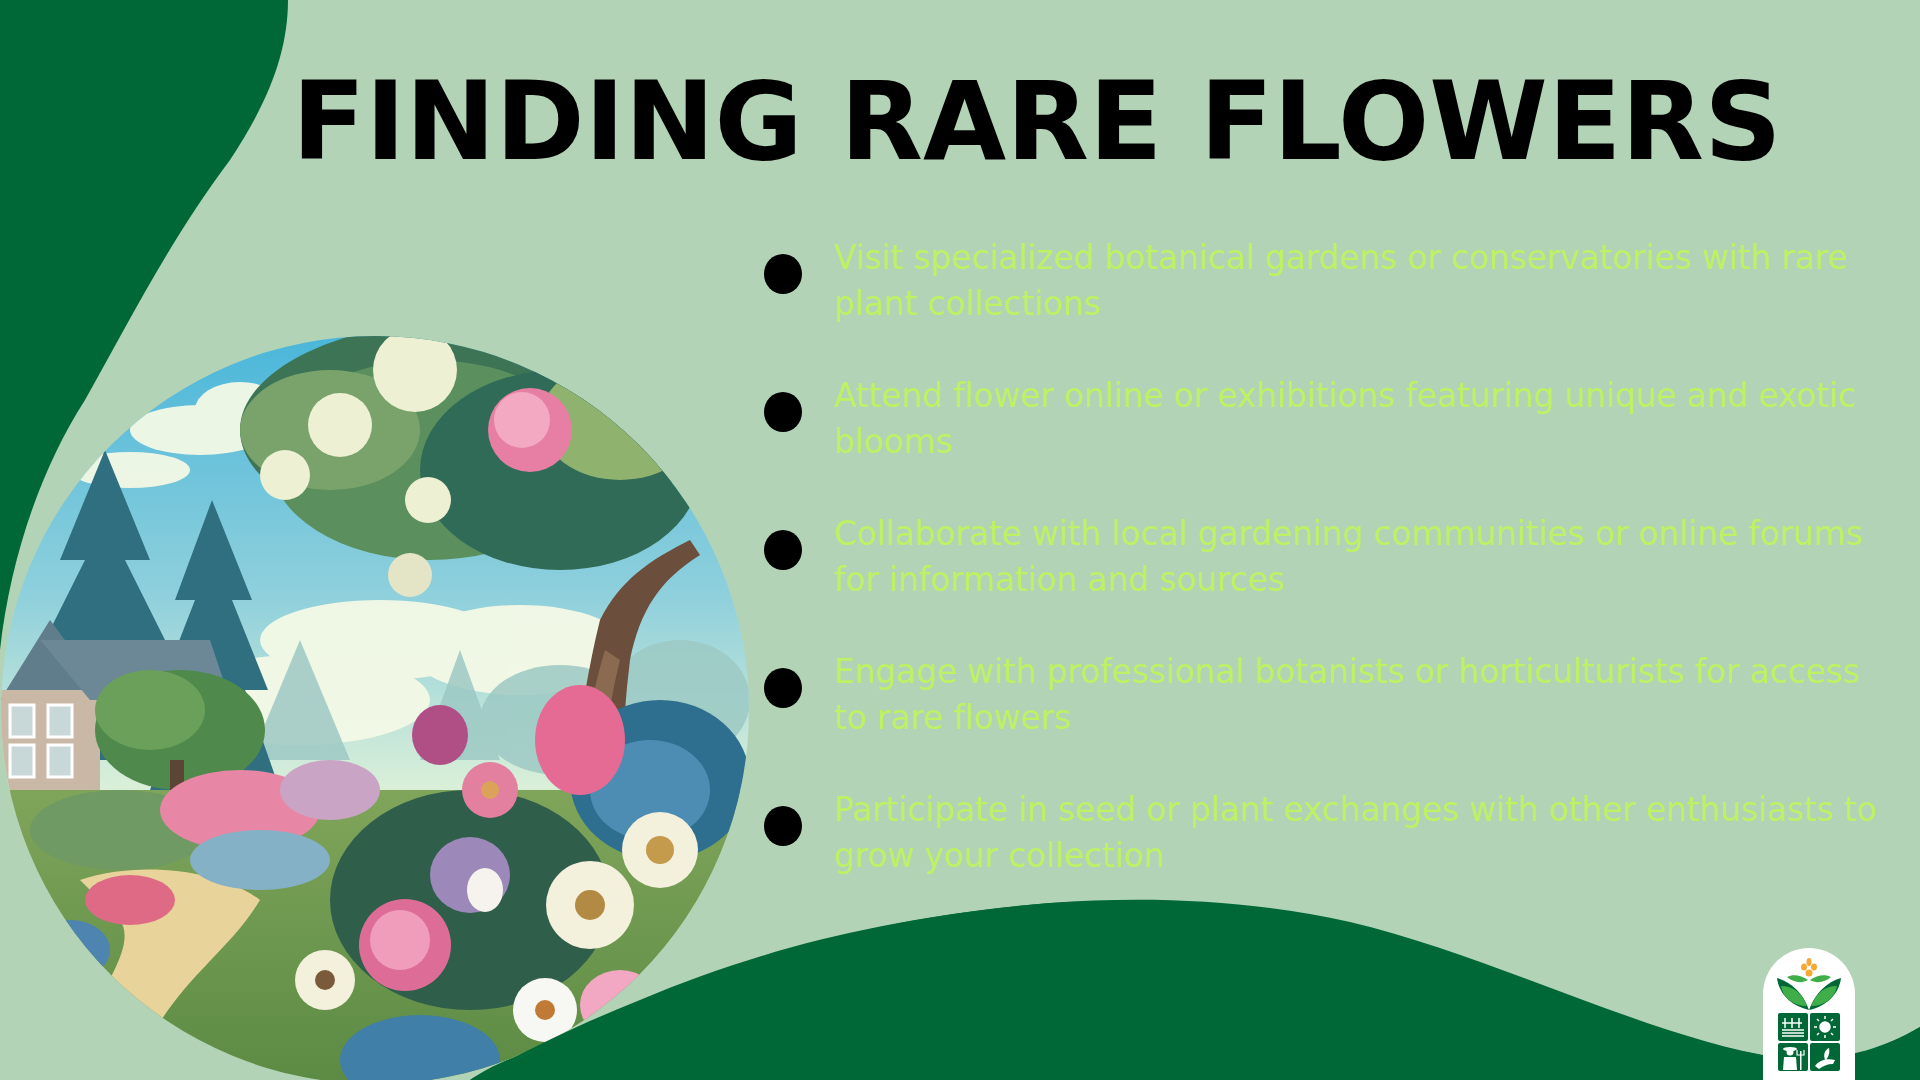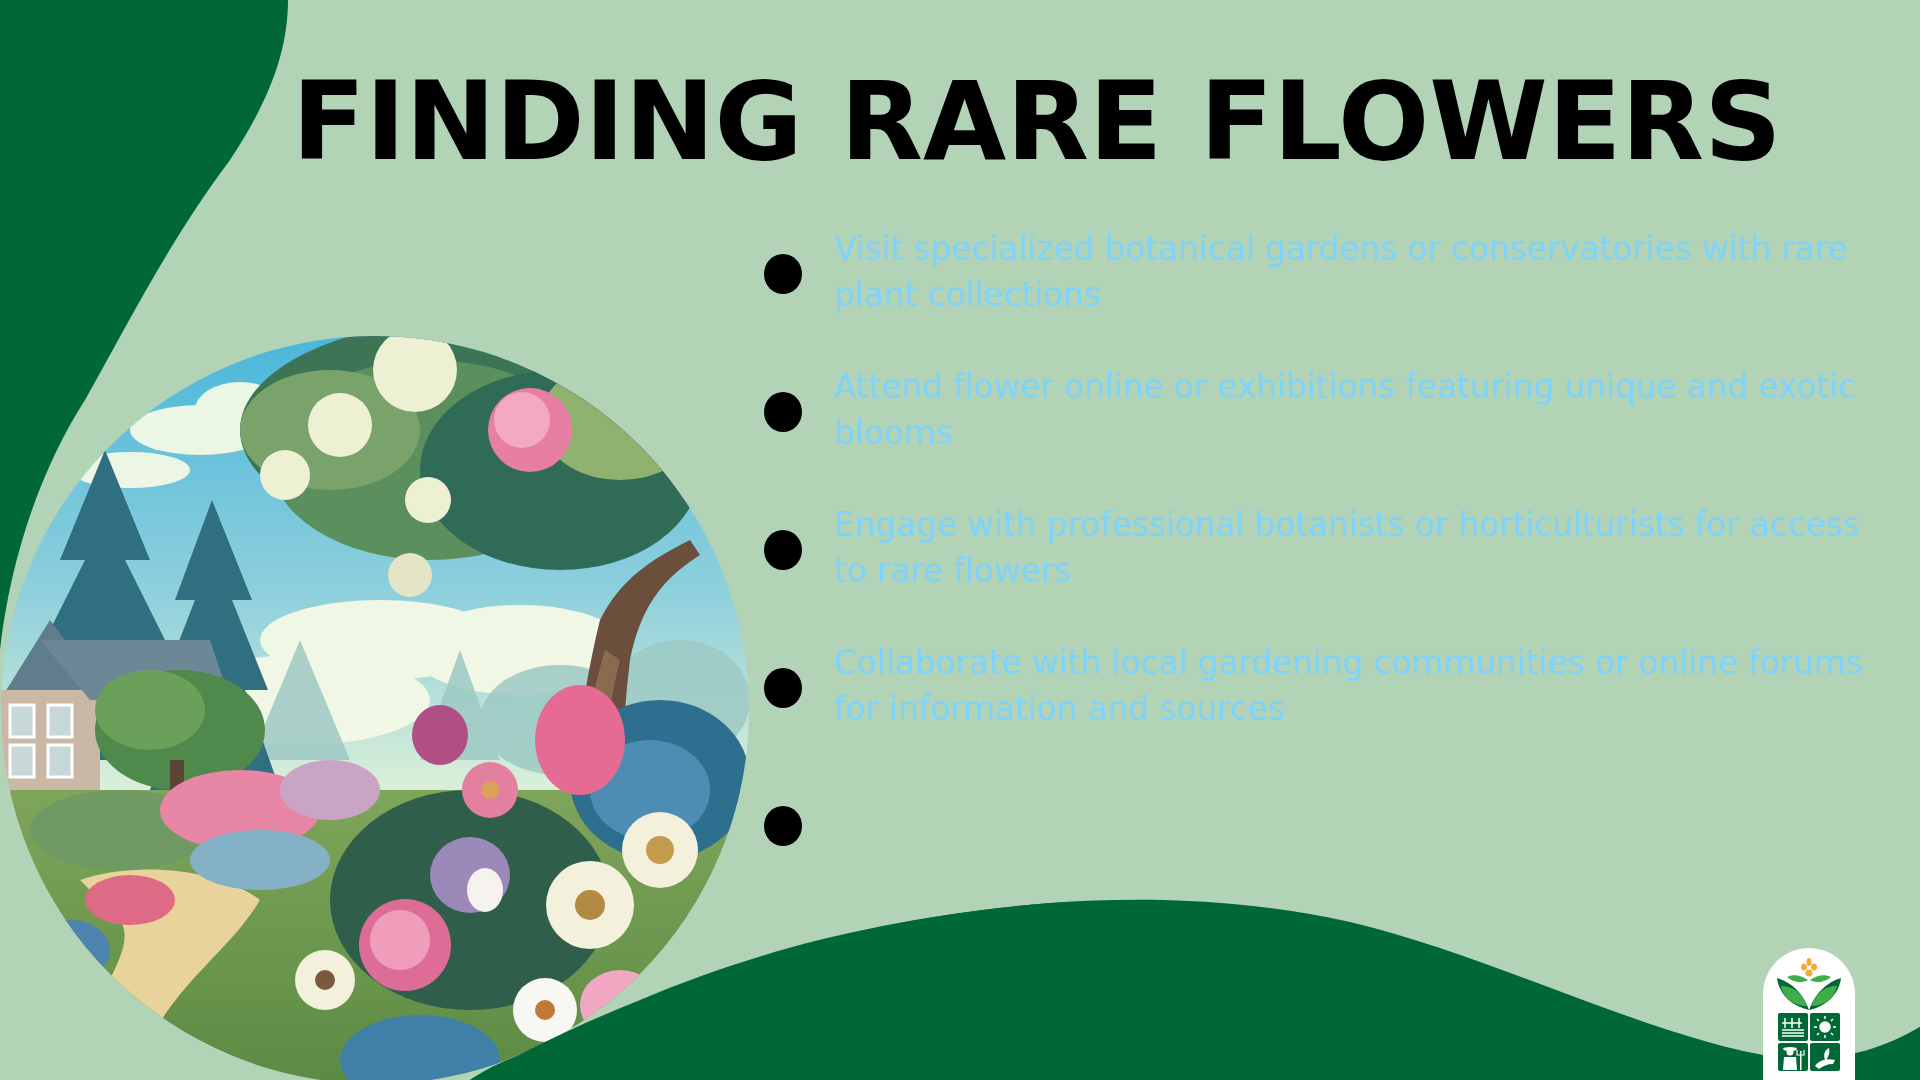--- a/index.html
+++ b/index.html
@@ -8,22 +8,22 @@
   .title {
     position: absolute; left: 292px; top: 62px; width: 1510px;
     font-family: "DejaVu Sans", sans-serif; font-weight: bold;
     font-size: 108px; line-height: 120px; color: #000; letter-spacing: 0px;
     white-space: nowrap; transform-origin: left top;
   }
   .bullets { position: absolute; left: 764px; top: 226px; width: 1120px; margin: 0; padding: 0; list-style: none; }
   .bullet { position: relative; height: 138px; }
   .bullet .dot { position: absolute; left: 0; width: 38px; height: 40px; border-radius: 50%; background: #000; }
   .bullet .text {
-    position: absolute; left: 70px; top: 0; width: 1060px;
-    font-family: "DejaVu Sans", sans-serif; font-size: 33px; line-height: 46px; color: #7dd3fc;
+    position: absolute; left: 70px; top: 9px; width: 1060px;
+    font-family: "DejaVu Sans", sans-serif; font-size: 33px; line-height: 46px; color: #bef264;
     letter-spacing: -0.2px;
   }
   .logo {
     position: absolute; left: 1763px; top: 948px; width: 92px; height: 140px;
     background: #fff; border-radius: 46px 46px 0 0;
   }
   .logo svg { position: absolute; left: 0; top: 0; }
 </style>
 </head>
 <body>
@@ -151,28 +151,29 @@
   <li class="bullet">
     <span class="dot" style="top:28px"></span>
     <span class="text">Visit specialized botanical gardens or conservatories with rare plant collections</span>
   </li>
   <li class="bullet">
     <span class="dot" style="top:28px"></span>
     <span class="text">Attend flower online or exhibitions featuring unique and exotic blooms</span>
   </li>
   <li class="bullet">
     <span class="dot" style="top:28px"></span>
+    <span class="text">Collaborate with local gardening communities or online forums for information and sources</span>
+  </li>
+  <li class="bullet">
+    <span class="dot" style="top:28px"></span>
     <span class="text">Engage with professional botanists or horticulturists for access to rare flowers</span>
   </li>
   <li class="bullet">
     <span class="dot" style="top:28px"></span>
-    <span class="text">Collaborate with local gardening communities or online forums for information and sources</span>
-  </li>
-  <li class="bullet">
-    <span class="dot" style="top:28px"></span>
+    <span class="text">Participate in seed or plant exchanges with other enthusiasts to grow your collection</span>
   </li>
 </ul>
 
 <div class="logo">
   <svg width="92" height="140" viewBox="0 0 92 140" xmlns="http://www.w3.org/2000/svg">
 
     <g fill="#f7a935">
       <ellipse cx="46" cy="14" rx="2.5" ry="4"></ellipse>
       <ellipse cx="41" cy="19" rx="3" ry="3.5"></ellipse>
       <ellipse cx="51" cy="19" rx="3" ry="3.5"></ellipse>

